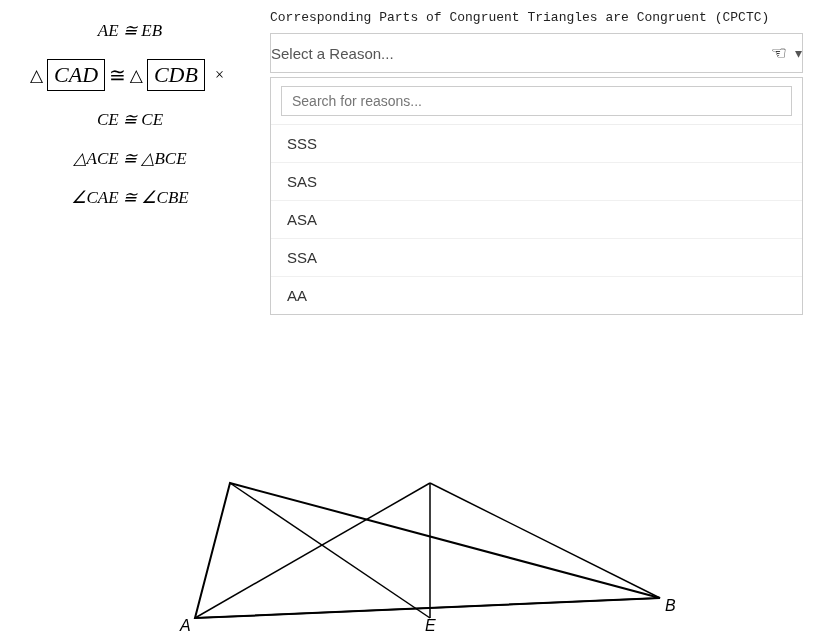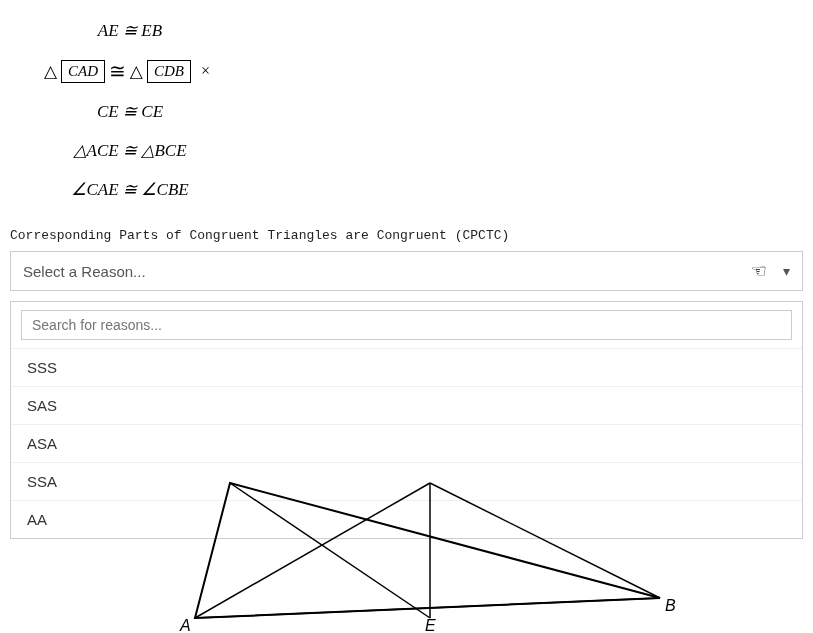--- a/index.html
+++ b/index.html
@@ -10,21 +10,20 @@
       height: 633px;
       overflow: hidden;
       position: relative;
     }
 
     .main-container {
       display: flex;
       width: 813px;
       height: 450px;
       position: relative;
-      flex-direction: column;
     }
 
     
     .left-panel {
       width: 260px;
       padding: 20px 20px 0 20px;
       position: relative;
       flex-shrink: 0;
     }
 
@@ -40,21 +39,21 @@
       align-items: center;
       justify-content: center;
       gap: 4px;
       margin-bottom: 18px;
       margin-top: 4px;
     }
 
     .triangle-box {
       border: 1.5px solid #000;
       padding: 2px 6px;
-      font-size: 15px;
+      font-size: 22px;
       font-style: italic;
       display: flex;
       align-items: center;
       gap: 2px;
     }
 
     .triangle-symbol {
       font-size: 17px;
       font-style: normal;
     }
@@ -84,25 +83,24 @@
       color: #222;
       margin-bottom: 8px;
       font-family: Liberation Mono, monospace;
       font-style: normal;
     }
 
     .select-reason-bar {
       display: flex;
       align-items: center;
       border: 1px solid #ccc;
-      padding: 8px 12px;
+      padding: 8px 0;
       background: #fff;
       cursor: pointer;
-      margin-bottom: 10px;
-      gap: 8px;
+      margin-bottom: 4px;
     }
 
     .select-reason-text {
       font-size: 15px;
       color: #555;
       font-family: Arial, sans-serif;
       flex: 1;
     }
 
     .cursor-icon {

